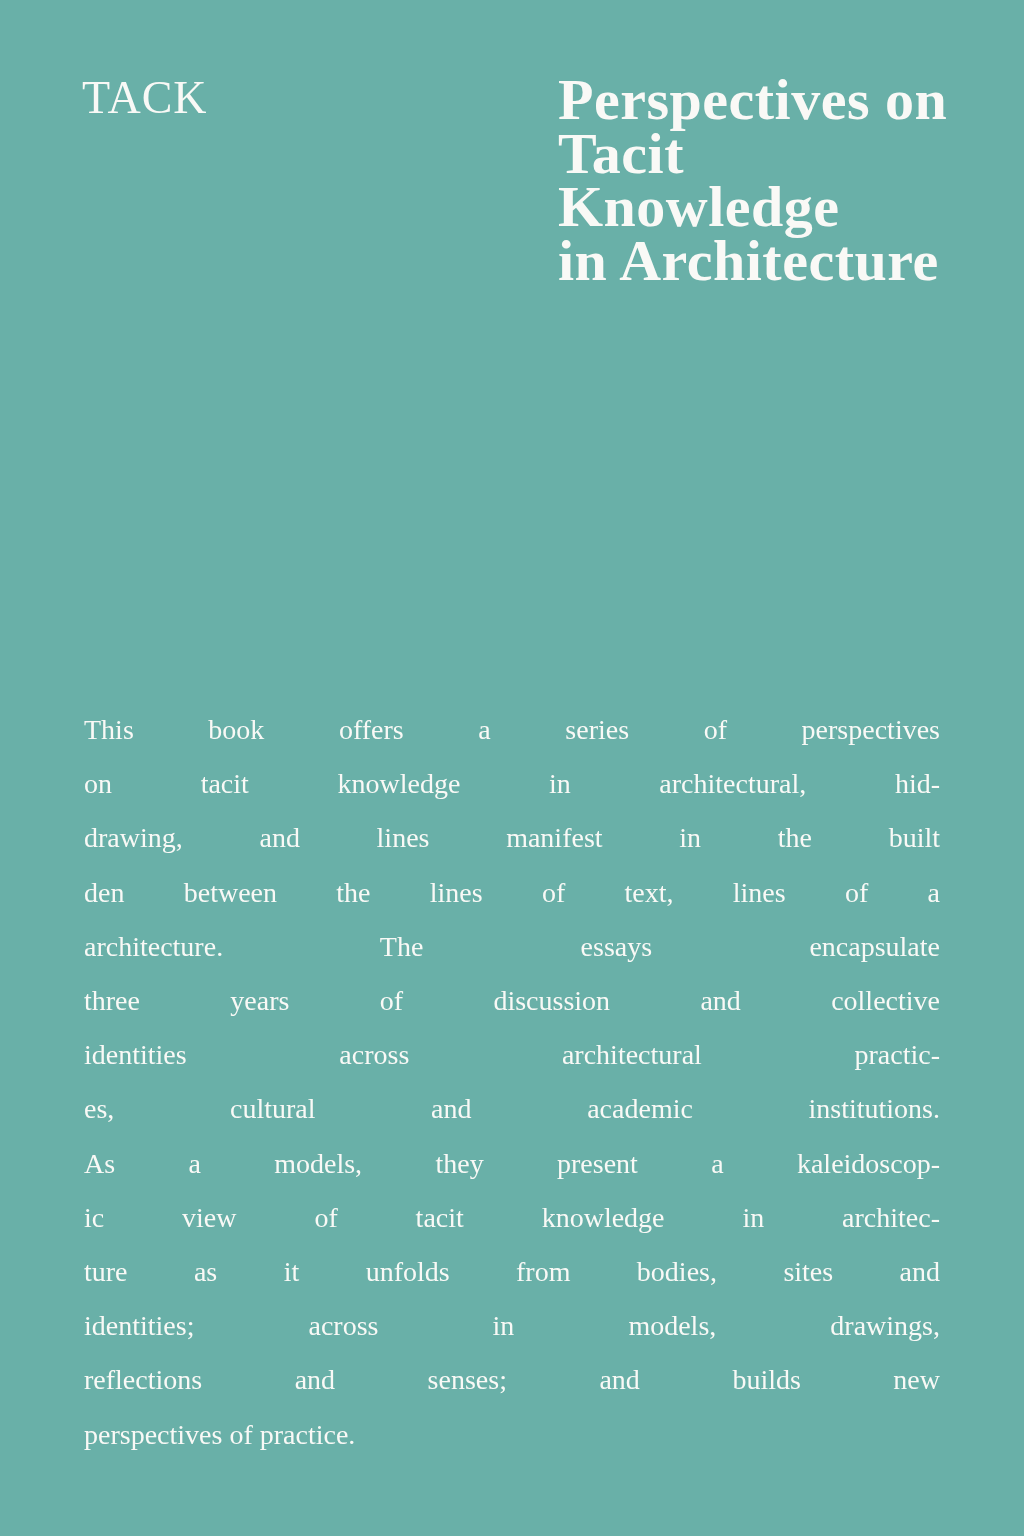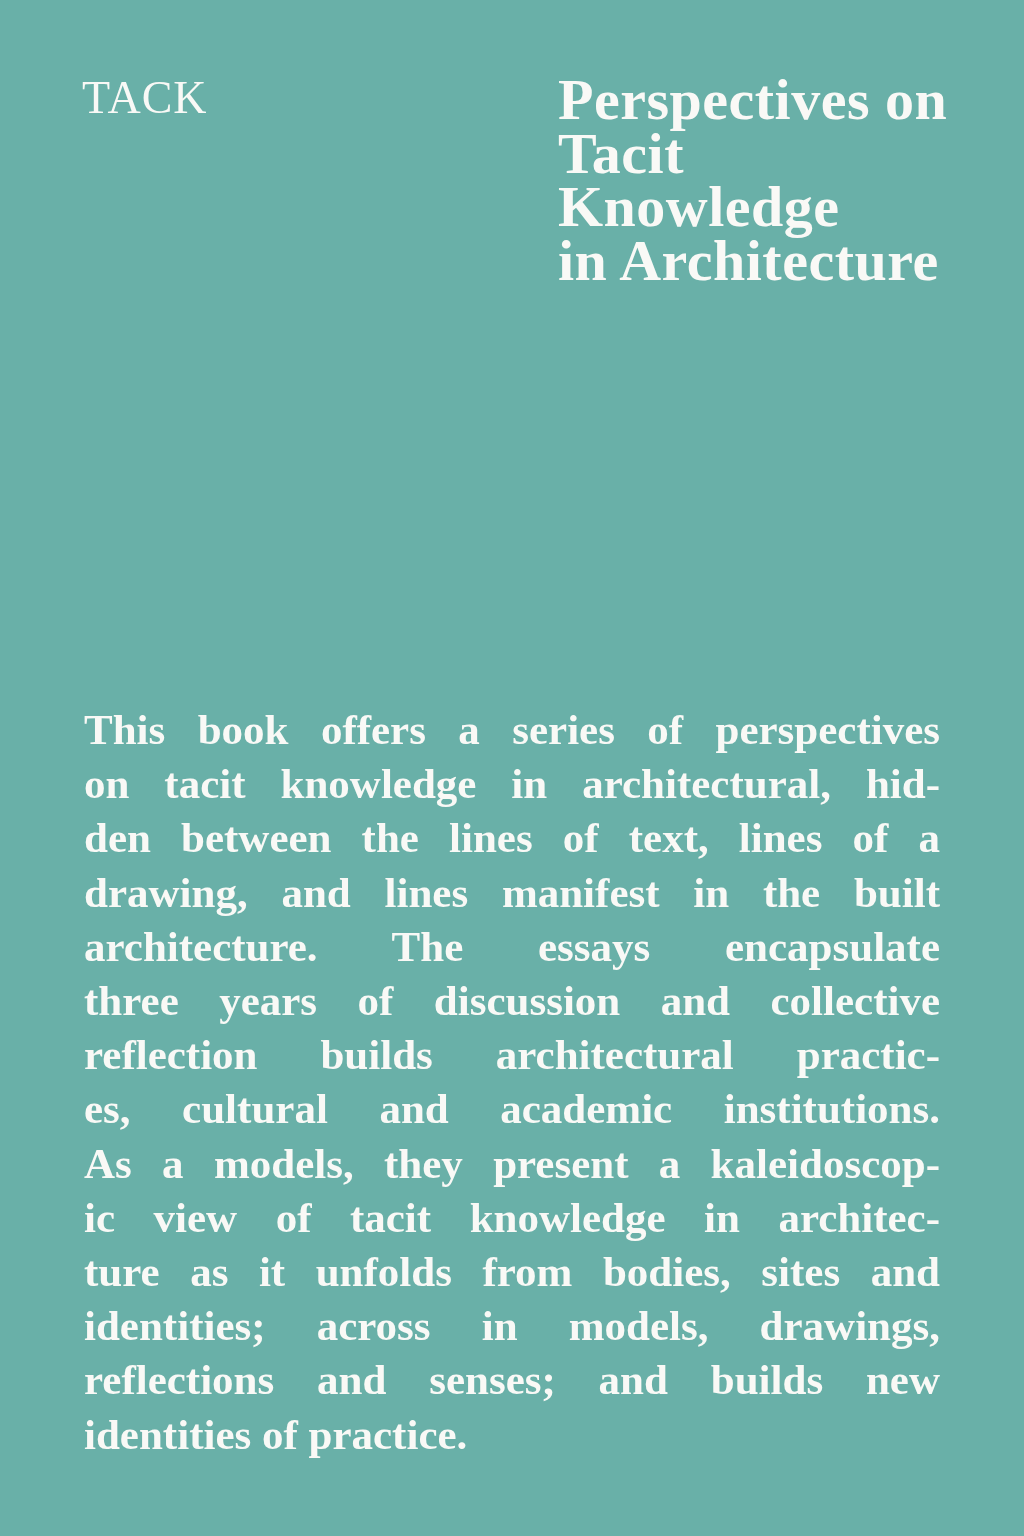--- a/index.html
+++ b/index.html
@@ -32,23 +32,23 @@
     font-size: 58px;
     line-height: 53.5px;
     font-weight: 700;
     letter-spacing: 0.5px;
   }
   .body-text {
     position: absolute;
     left: 84px;
     top: 703px;
     width: 856px;
-    font-size: 43px;
+    font-size: 28px;
     line-height: 54.2px;
-    font-weight: 700;
+    font-weight: 400;
   }
   .bline {
     text-align: justify;
     text-align-last: justify;
   }
   .bline.last {
     text-align: left;
     text-align-last: left;
   }
 </style>
@@ -61,27 +61,27 @@
 
   <div class="title">
     <div class="title-line">Perspectives on</div>
     <div class="title-line">Tacit Knowledge</div>
     <div class="title-line">in Architecture</div>
   </div>
 
   <div class="body-text">
     <div class="bline">This book offers a series of perspectives</div>
     <div class="bline">on tacit knowledge in architectural, hid-</div>
+    <div class="bline">drawing, and lines manifest in the built</div>
     <div class="bline">den between the lines of text, lines of a</div>
-    <div class="bline">drawing, and lines manifest in the built</div>
     <div class="bline">architecture. The essays encapsulate</div>
     <div class="bline">three years of discussion and collective</div>
-    <div class="bline">reflection builds architectural practic-</div>
+    <div class="bline">identities across architectural practic-</div>
     <div class="bline">es, cultural and academic institutions.</div>
     <div class="bline">As a models, they present a kaleidoscop-</div>
     <div class="bline">ic view of tacit knowledge in architec-</div>
     <div class="bline">ture as it unfolds from bodies, sites and</div>
     <div class="bline">identities; across in models, drawings,</div>
     <div class="bline">reflections and senses; and builds new</div>
-    <div class="bline last">identities of practice.</div>
+    <div class="bline last">perspectives of practice.</div>
   </div>
 
 </div>
 
 </body></html>

